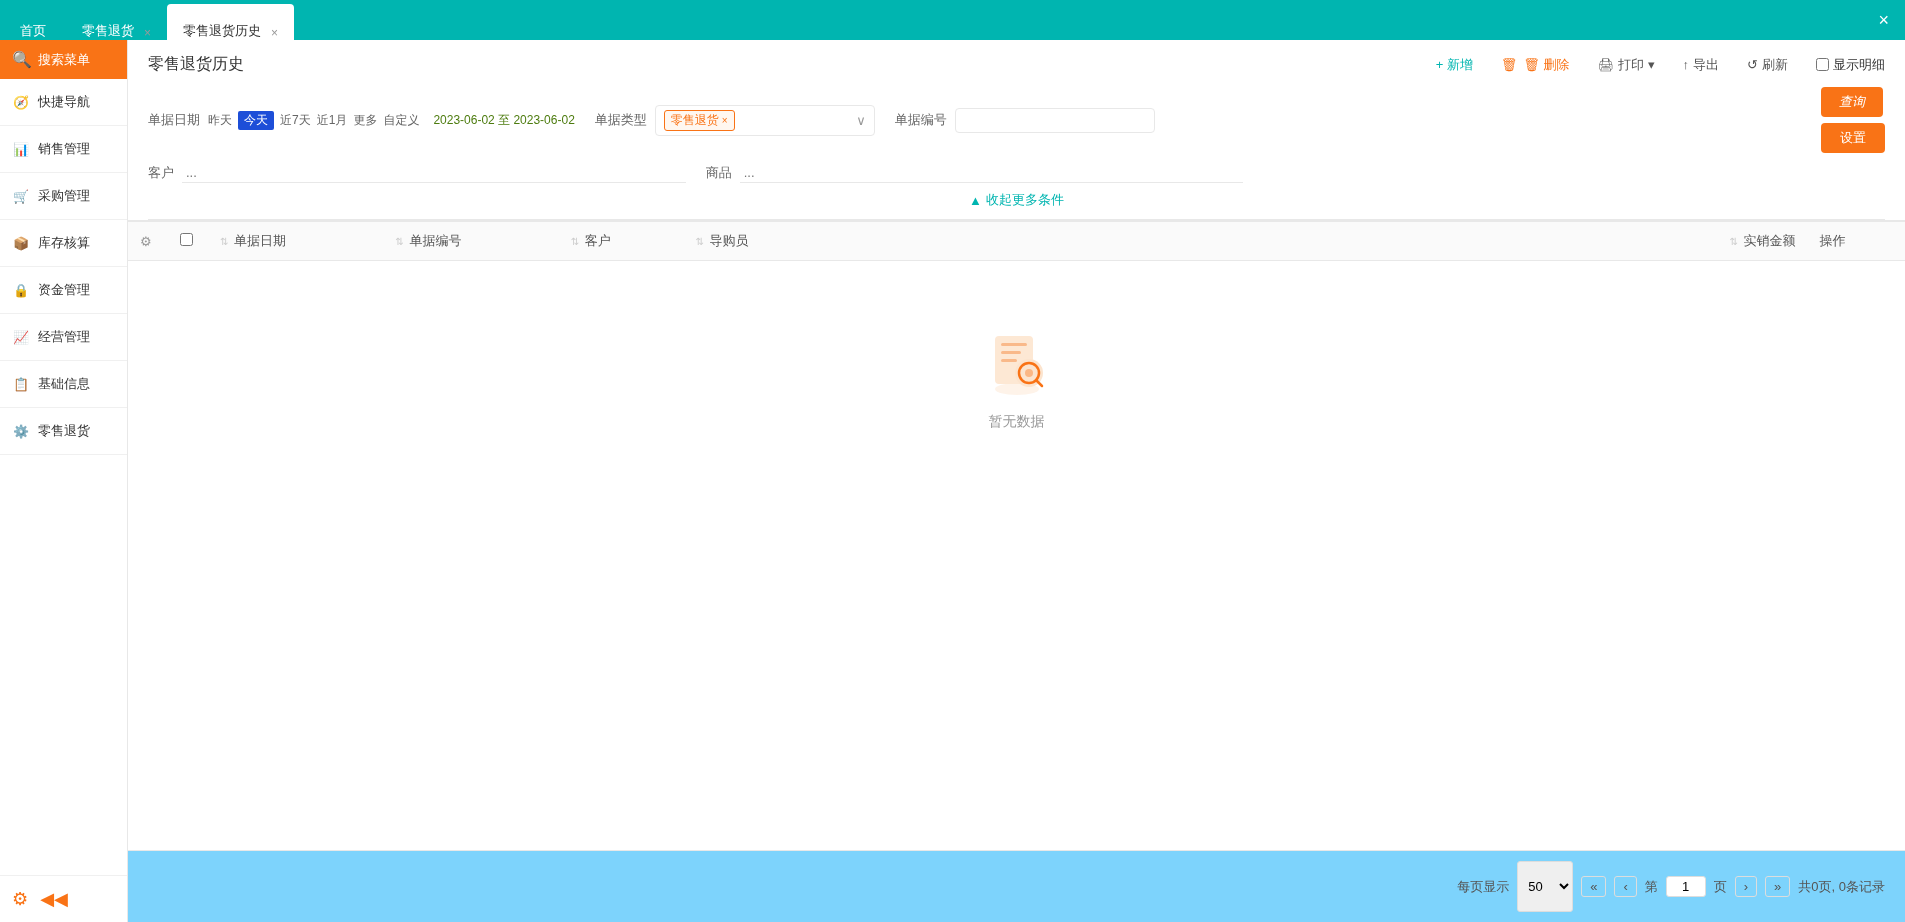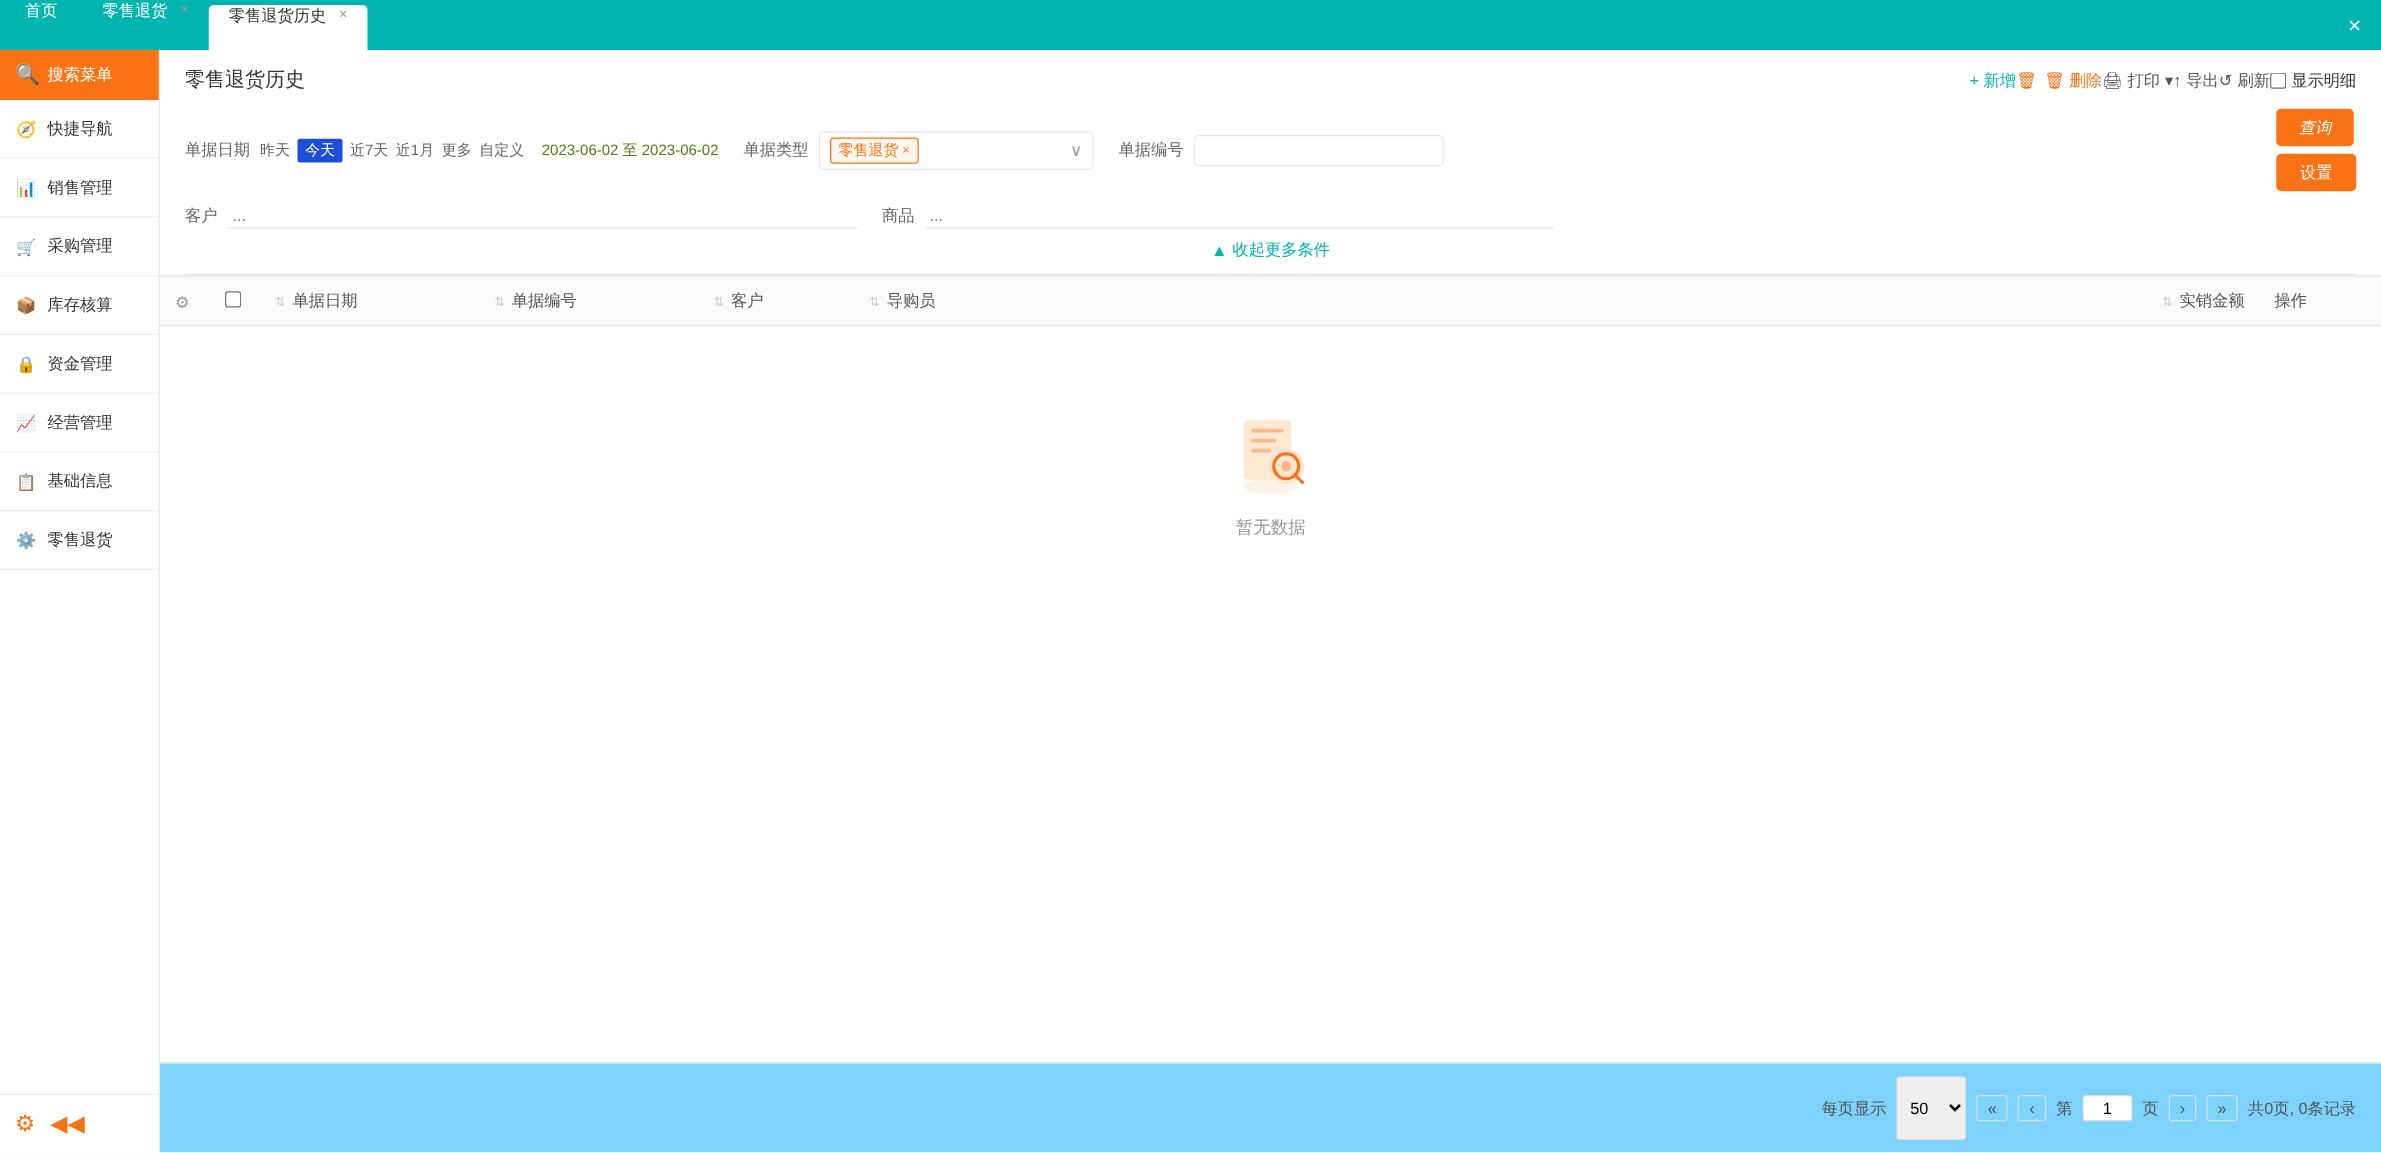--- a/index.html
+++ b/index.html
@@ -1,21 +1,21 @@
 <!DOCTYPE html>
 <html><head>
   <meta charset="utf-8">
   <style>
     * { margin: 0; padding: 0; box-sizing: border-box; }
     body { font-family: "Microsoft YaHei", "PingFang SC", sans-serif; font-size: 13px; background: #f5f5f5; color: #333; width: 1905px; height: 922px; overflow: hidden; display: flex; flex-direction: column; }
 
     
     .top-bar { height: 40px; background: #00b5b0; display: flex; align-items: center; padding: 0 0; flex-shrink: 0; }
     .top-bar-tabs { display: flex; align-items: stretch; height: 100%; flex: 1; }
-    .top-tab { display: flex; align-items: flex-start; padding: 0 16px; color: #fff; font-size: 13px; cursor: pointer; position: relative; gap: 6px; }
+    .top-tab { display: flex; align-items: flex-end; padding: 0 16px; color: #fff; font-size: 13px; cursor: pointer; position: relative; gap: 6px; }
     .top-tab.home { padding: 0 20px; }
     .top-tab.active { background: #fff; color: #333; border-radius: 4px 4px 0 0; margin-top: 4px; }
     .top-tab .close-icon { font-size: 12px; color: #999; cursor: pointer; margin-left: 4px; }
     .top-bar-close { color: #fff; font-size: 18px; padding: 0 16px; cursor: pointer; margin-left: auto; }
 
     
     .main-layout { display: flex; flex: 1; overflow: hidden; }
 
     
     .sidebar { width: 128px; background: #fff; display: flex; flex-direction: column; border-right: 1px solid #e8e8e8; flex-shrink: 0; }
@@ -26,21 +26,21 @@
     .sidebar-bottom { margin-top: auto; display: flex; align-items: center; padding: 12px; gap: 12px; border-top: 1px solid #f0f0f0; }
     .sidebar-bottom .gear-icon, .sidebar-bottom .audio-icon { font-size: 18px; color: #f97316; cursor: pointer; }
 
     
     .content { flex: 1; display: flex; flex-direction: column; overflow: hidden; background: #f5f5f5; }
 
     
     .page-header { background: #fff; padding: 14px 20px 0 20px; border-bottom: 1px solid #e8e8e8; flex-shrink: 0; }
     .page-title-row { display: flex; align-items: center; justify-content: space-between; margin-bottom: 12px; }
     .page-title { font-size: 16px; font-weight: 500; color: #333; }
-    .toolbar { display: flex; align-items: center; gap: 0; }
+    .toolbar { display: flex; align-items: center; gap: 28px; }
     .toolbar-btn { display: flex; align-items: center; gap: 4px; font-size: 13px; cursor: pointer; color: #333; }
     .toolbar-btn.add { color: #00b5b0; }
     .toolbar-btn.delete { color: #f97316; }
     .toolbar-btn.print { color: #555; }
     .toolbar-btn.export { color: #555; }
     .toolbar-btn.refresh { color: #555; }
     .show-detail-checkbox { display: flex; align-items: center; gap: 4px; font-size: 13px; color: #333; cursor: pointer; }
     .query-btn { background: #f97316; color: #fff; border: none; border-radius: 4px; padding: 6px 18px; font-size: 13px; cursor: pointer; font-style: italic; }
     .setting-btn { background: #f97316; color: #fff; border: none; border-radius: 4px; padding: 6px 18px; font-size: 13px; cursor: pointer; display: block; width: 64px; text-align: center; }
 

